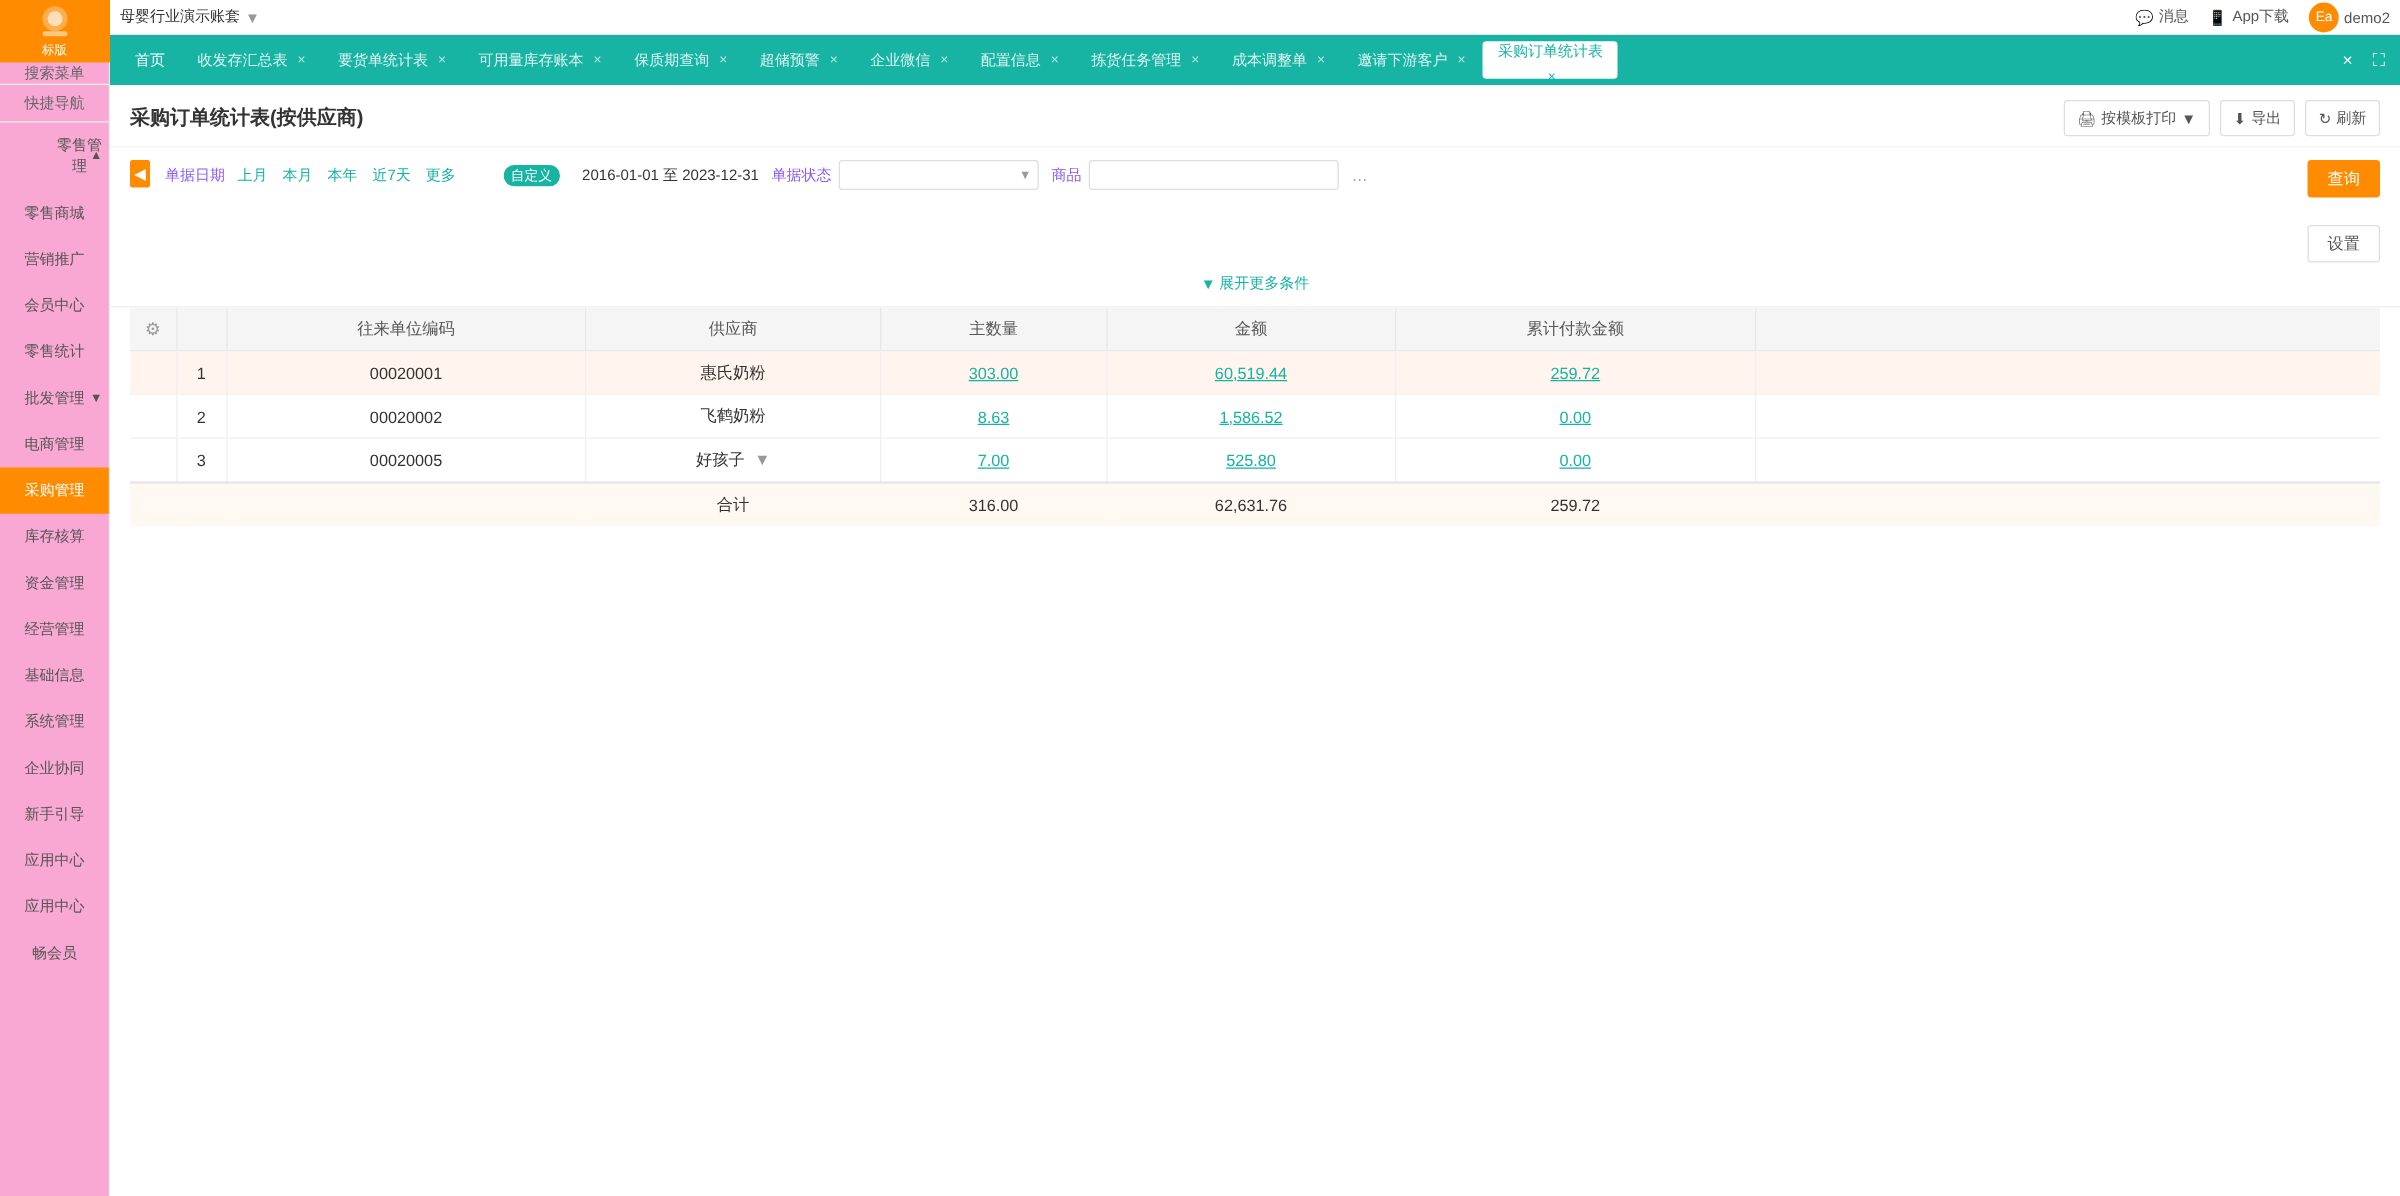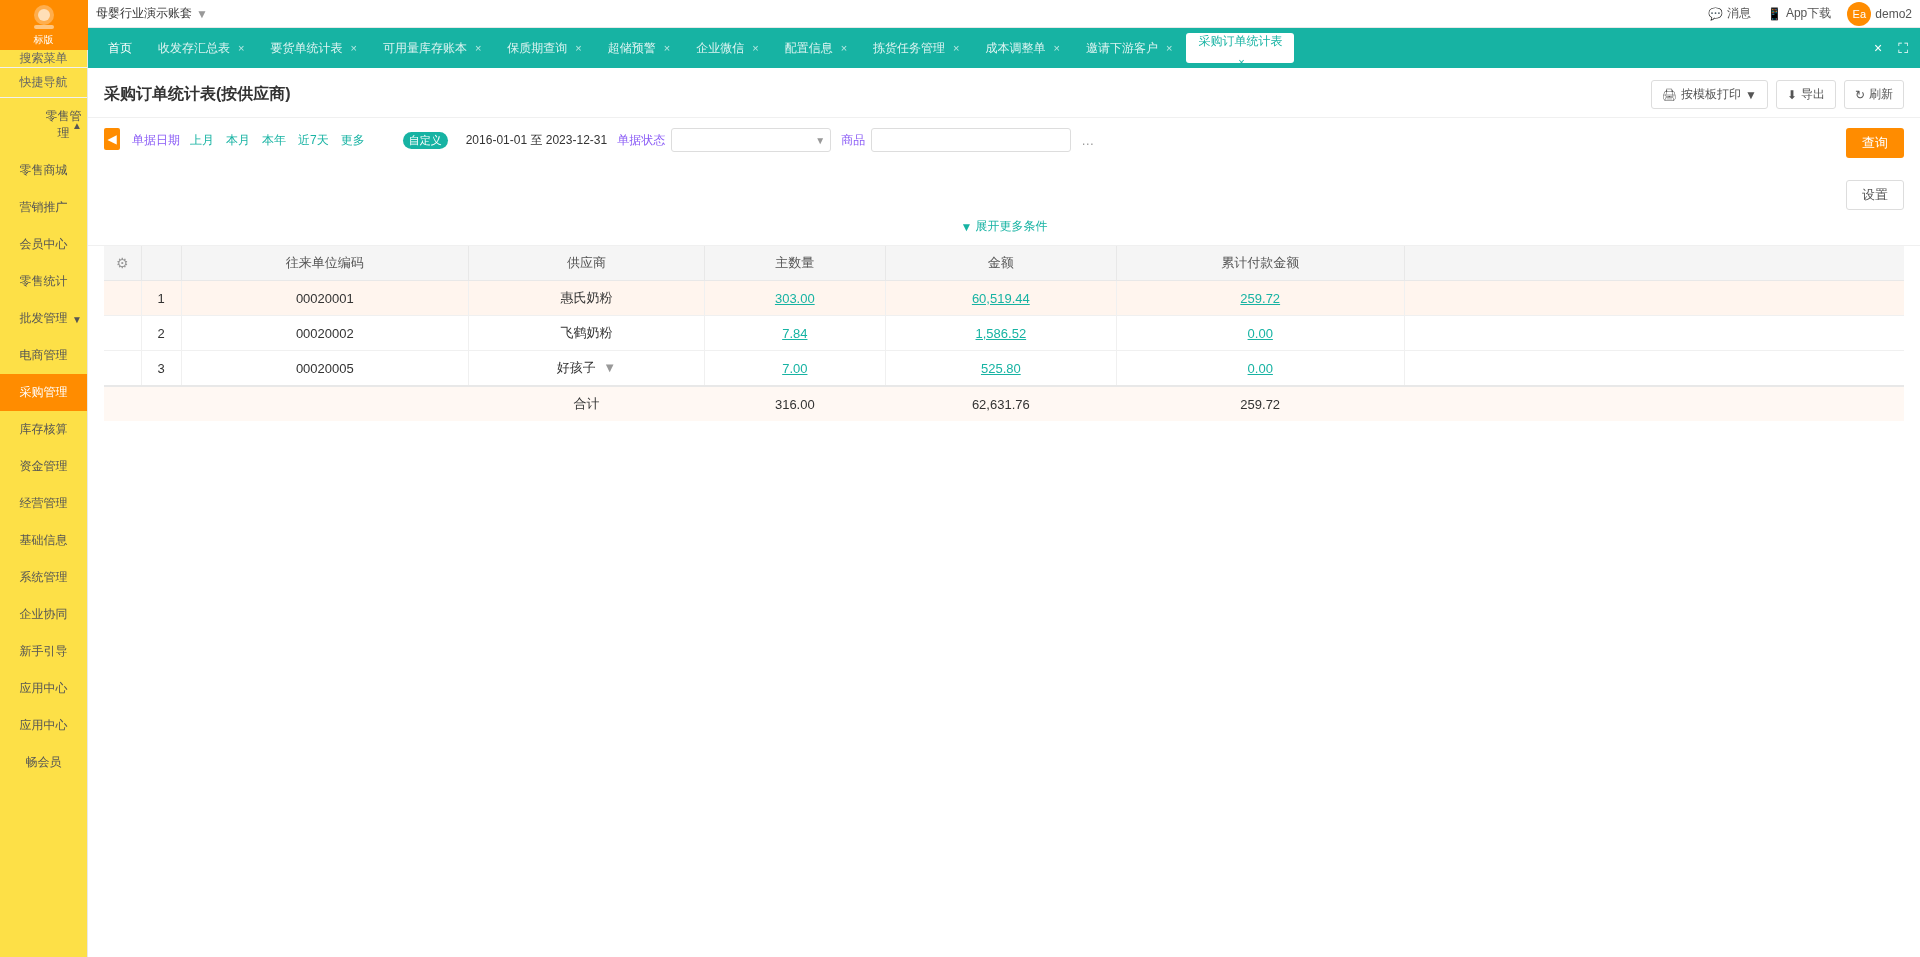--- a/index.html
+++ b/index.html
@@ -1,19 +1,19 @@
 <!DOCTYPE html>
 <html><head>
   <meta charset="utf-8">
   <style>
     * { box-sizing: border-box; margin: 0; padding: 0; }
     body { font-family: "Microsoft YaHei", "PingFang SC", sans-serif; font-size: 13px; background: #f5f5f5; display: flex; height: 957px; overflow: hidden; }
 
     
-    .sidebar { width: 88px; background: #fde047; border-right: 1px solid #e8e8e8; display: flex; flex-direction: column; align-items: center; z-index: 100; flex-shrink: 0; }
+    .sidebar { width: 88px; background: #f9a8d4; border-right: 1px solid #e8e8e8; display: flex; flex-direction: column; align-items: center; z-index: 100; flex-shrink: 0; }
     .sidebar-logo { width: 88px; height: 50px; background: #ff8c00; display: flex; align-items: center; justify-content: center; flex-direction: column; }
     .sidebar-logo-text { color: #fff; font-size: 10px; margin-top: 2px; }
     .sidebar-logo svg { width: 36px; height: 28px; }
     .sidebar-search { padding: 0 0; width: 100%; text-align: center; color: #666; font-size: 12px; cursor: pointer; border-bottom: 1px solid #f0f0f0; }
     .sidebar-nav { padding: 6px 0; width: 100%; text-align: center; color: #666; font-size: 12px; cursor: pointer; border-bottom: 1px solid #f0f0f0; }
     .sidebar-item { width: 100%; padding: 10px 0; text-align: center; color: #555; font-size: 12px; cursor: pointer; position: relative; }
     .sidebar-item.active { background: #ff8c00; color: #fff; }
     .sidebar-item .arrow { position: absolute; right: 5px; top: 50%; transform: translateY(-50%); font-size: 10px; }
     .sidebar-section { width: 100%; }
 
@@ -321,21 +321,21 @@
             <td class="td-link">303.00</td>
             <td class="td-link">60,519.44</td>
             <td class="td-link">259.72</td>
             <td></td>
           </tr>
           <tr>
             <td></td>
             <td>2</td>
             <td>00020002</td>
             <td>飞鹤奶粉</td>
-            <td class="td-link">7.84</td>
+            <td class="td-link">8.63</td>
             <td class="td-link">1,586.52</td>
             <td class="td-link">0.00</td>
             <td></td>
           </tr>
           <tr>
             <td></td>
             <td>3</td>
             <td>00020005</td>
             <td>
               <span>好孩子</span>

